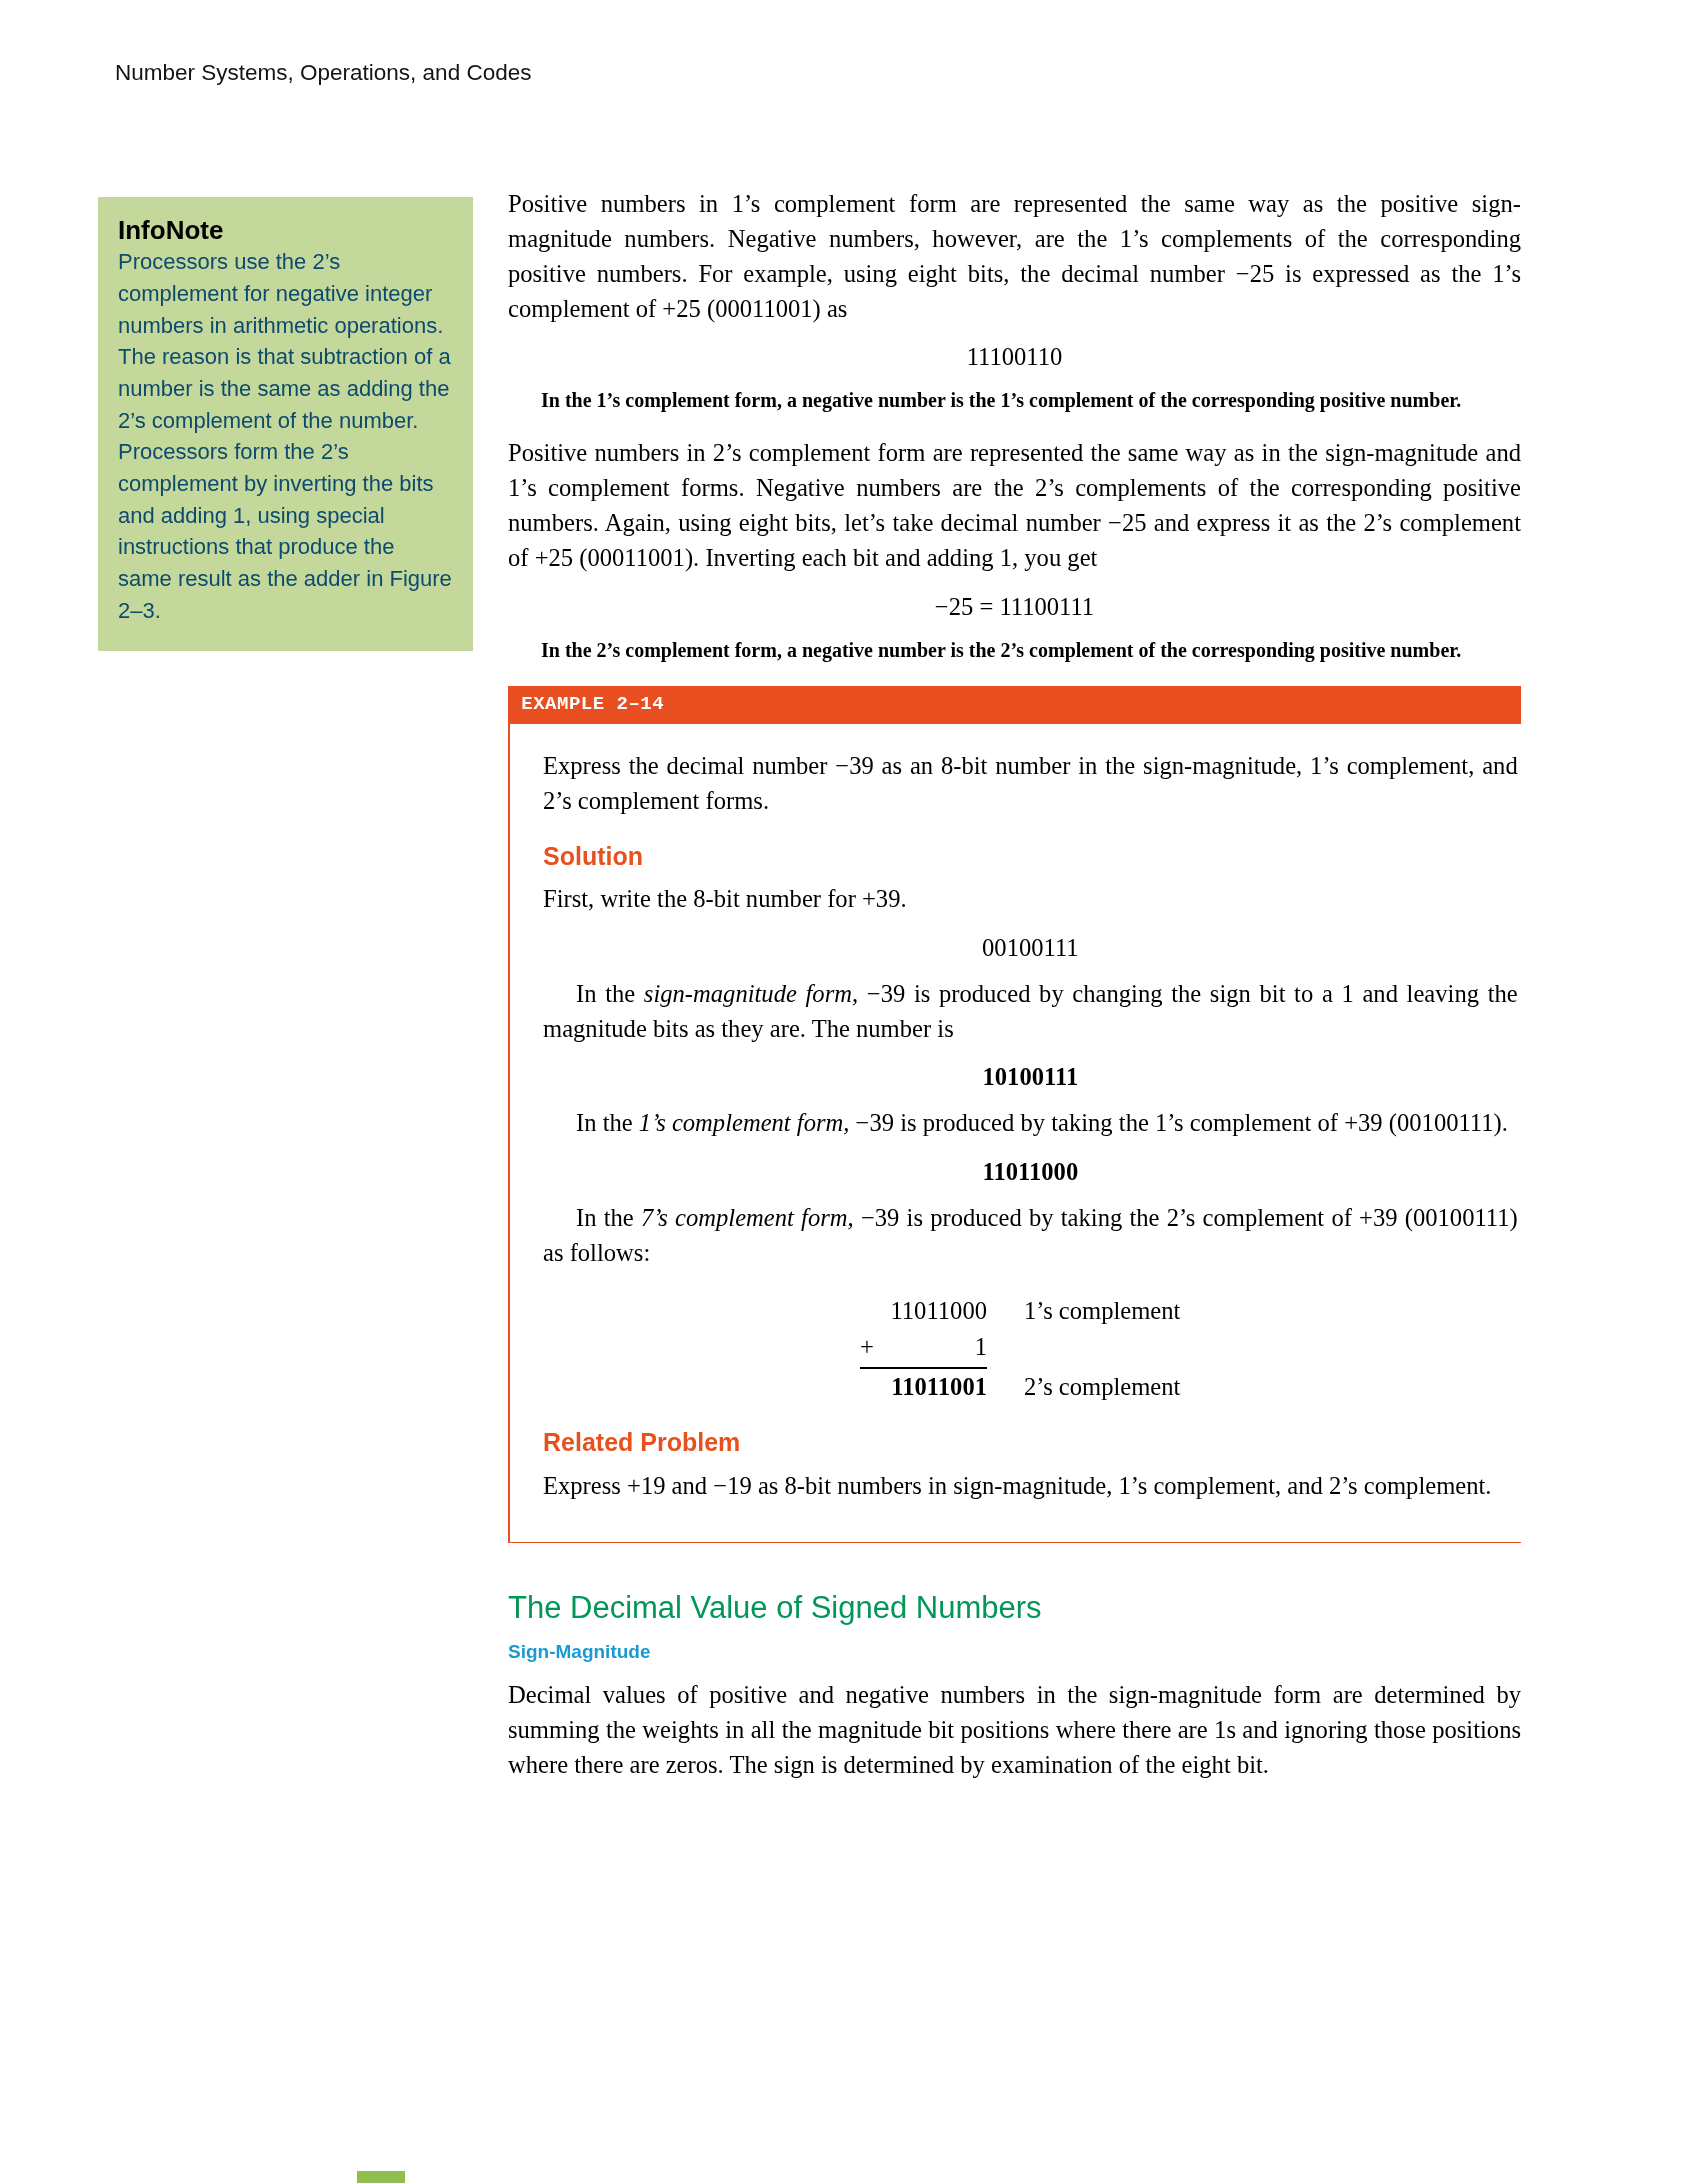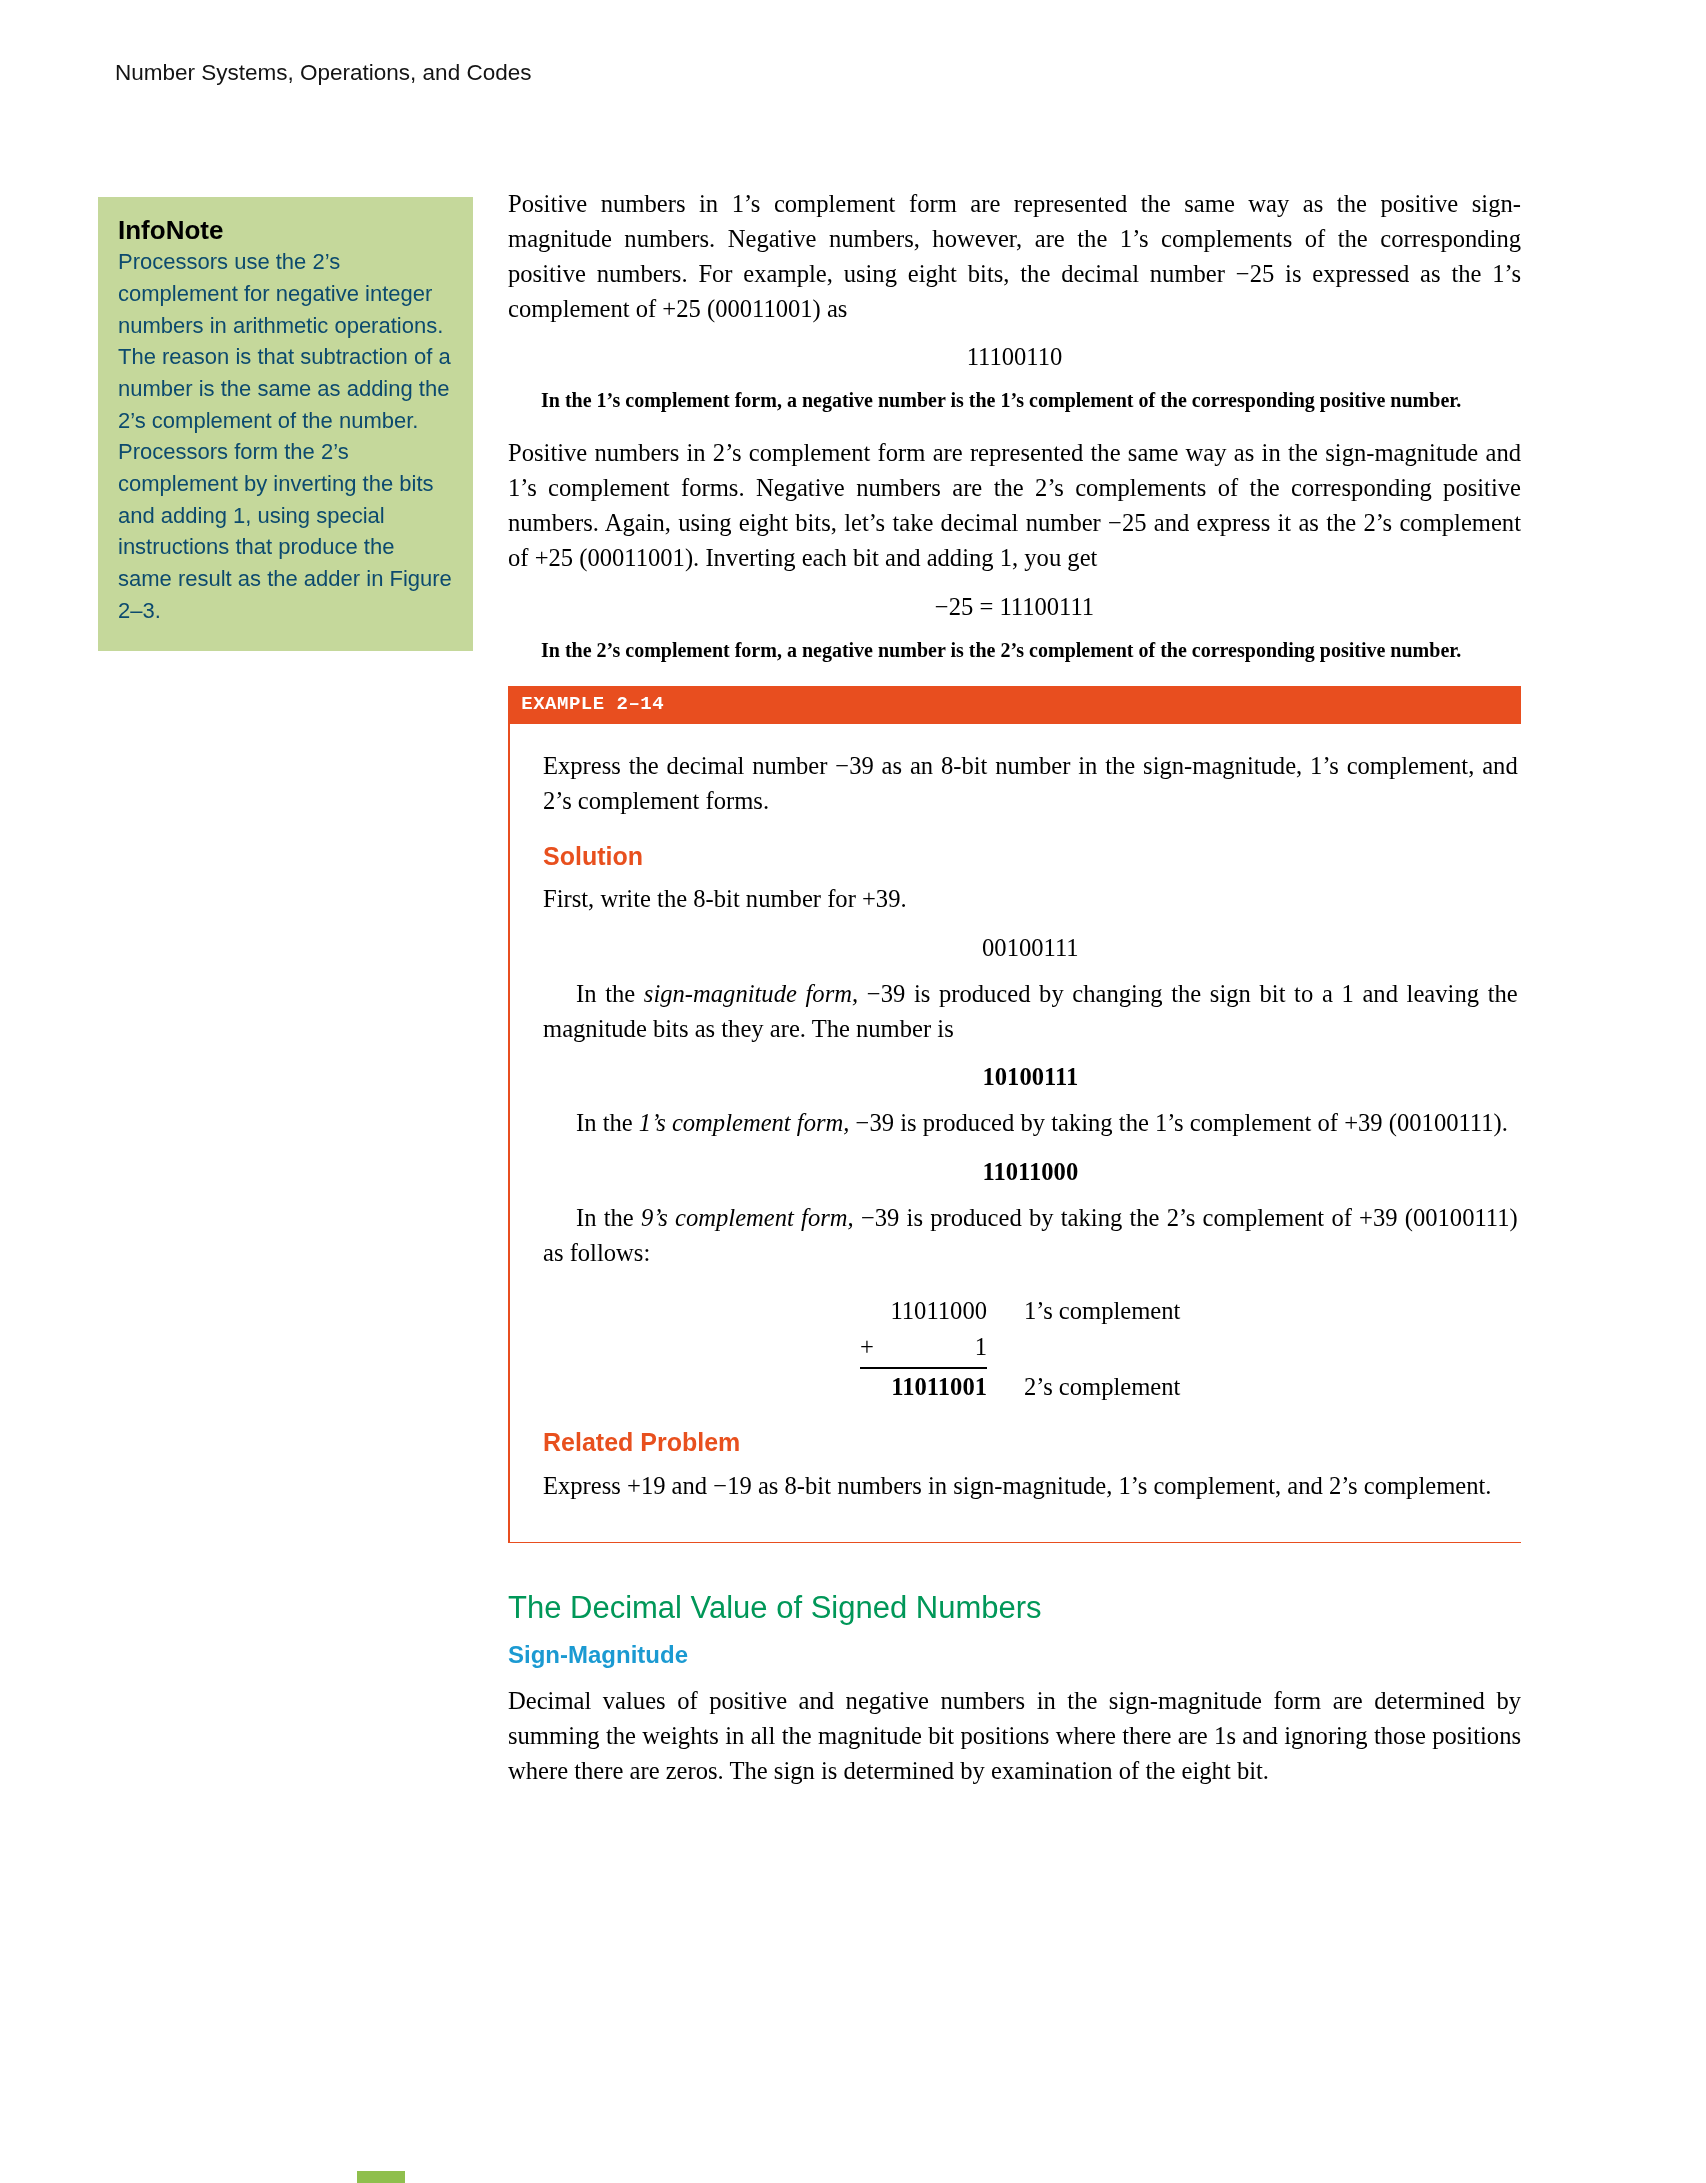--- a/index.html
+++ b/index.html
@@ -46,21 +46,21 @@
   .h-green {
     font-family:"Liberation Sans", sans-serif;
     font-size:31px;
     font-weight:normal;
     color:#009758;
     margin:0 0 15px 0;
   }
   .h-green.later { margin-top:47px; }
   .h-blue {
     font-family:"Liberation Sans", sans-serif;
-    font-size:24px;
+    font-size:19px;
     font-weight:bold;
     color:#1b9ad2;
     margin:1px 0 15px 0;
   }
   p.body {
     font-size:24.6px;
     line-height:1.42;
     text-align:justify;
     margin-bottom:5px;
   }
@@ -158,21 +158,21 @@
       <h4 class="h-orange">Solution</h4>
       <p class="body">First, write the 8-bit number for +39.</p>
       <p class="centered">00100111</p>
 
       <p class="body indent"><span>In the </span><em class="form">sign-magnitude form,</em><span> −39 is produced by changing the sign bit to a 1 and leaving the magnitude bits as they are. The number is</span></p>
       <p class="centered bold">10100111</p>
 
       <p class="body indent"><span>In the </span><em class="form">1’s complement form,</em><span> −39 is produced by taking the 1’s complement of +39 (00100111).</span></p>
       <p class="centered bold">11011000</p>
 
-      <p class="body indent"><span>In the </span><em class="form">9’s complement form,</em><span> −39 is produced by taking the 2’s complement of +39 (00100111) as follows:</span></p>
+      <p class="body indent"><span>In the </span><em class="form">7’s complement form,</em><span> −39 is produced by taking the 2’s complement of +39 (00100111) as follows:</span></p>
 
       <div class="addition">
         <div class="add-row">
           <span class="add-col">11011000</span>
           <span class="add-label">1’s complement</span>
         </div>
         <div class="add-row">
           <span class="add-col plus-row">
               <span>+</span>
               <span>1</span>

